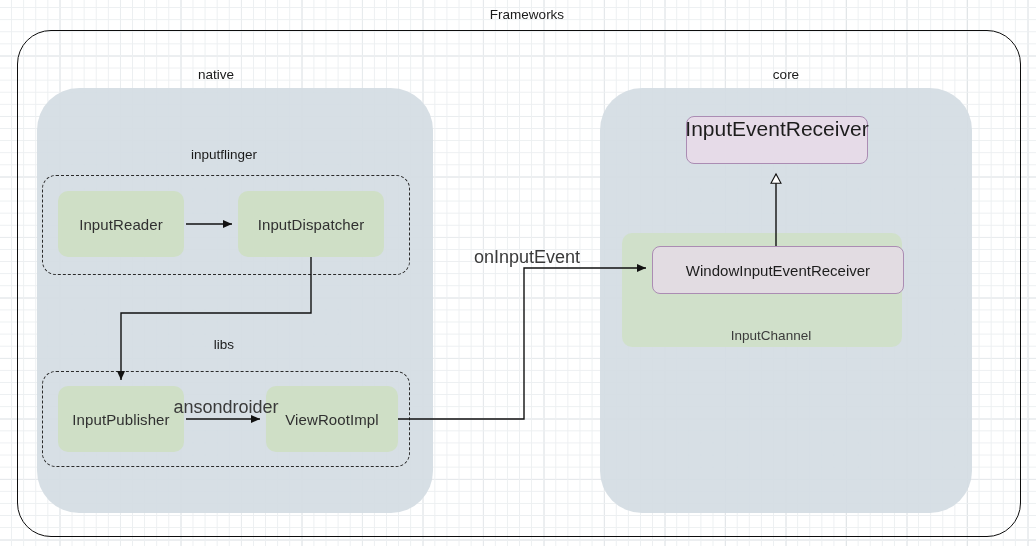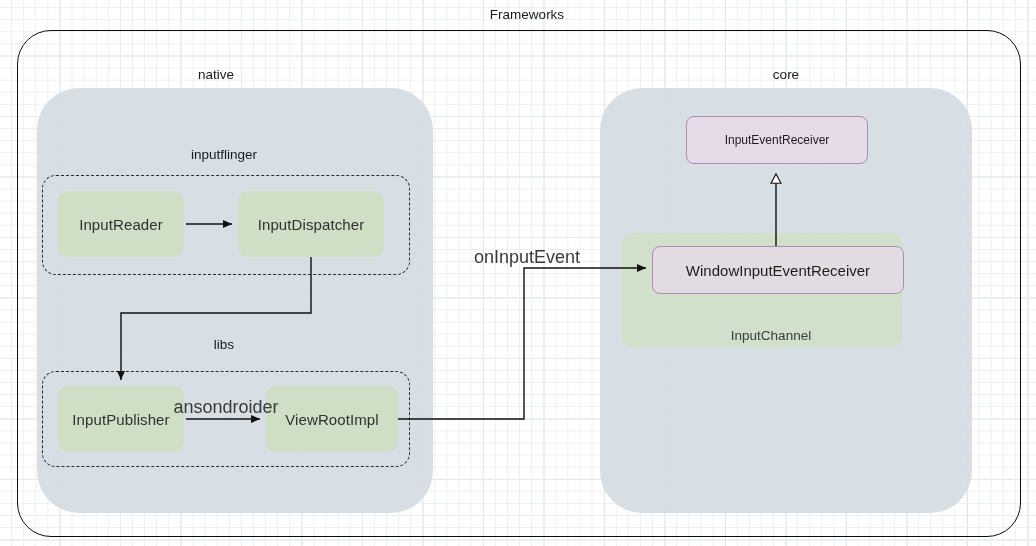--- a/index.html
+++ b/index.html
@@ -71,23 +71,22 @@
     color: #303030;
     letter-spacing: 0.1px;
   }
 
   .node-purple {
     position: absolute;
     background: #e6dbe8;
     border: 1.2px solid #ab8cb3;
     border-radius: 8px;
     display: flex;
-    align-items: center;
     justify-content: center;
-    font-size: 12px;
+    font-size: 21px;
     color: #1d1d1d;
   }
 
   .node-purple-grey {
     position: absolute;
     background: #e2dce2;
     border: 1.2px solid #ab8cb3;
     border-radius: 8px;
     display: flex;
     align-items: center;

